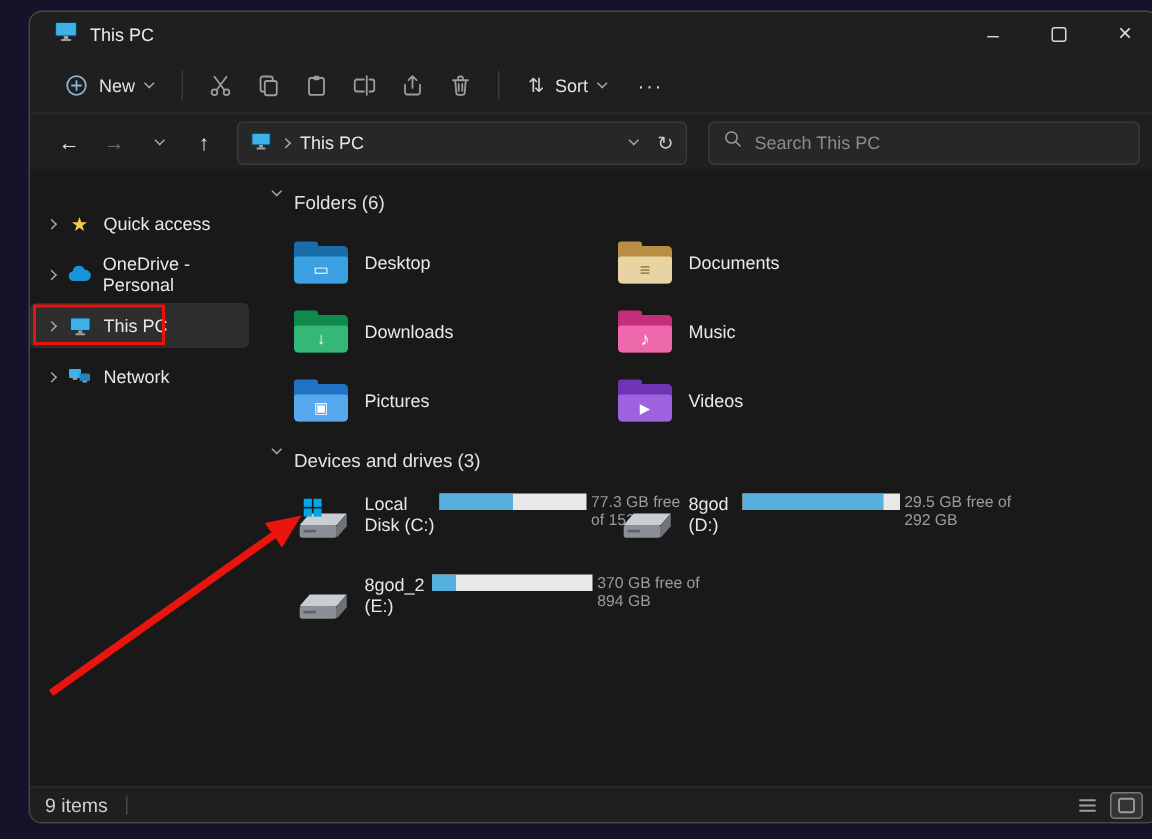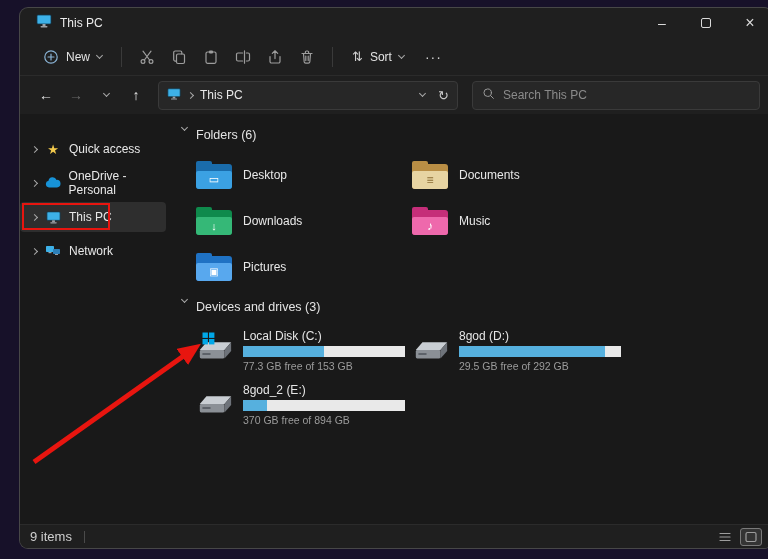--- a/index.html
+++ b/index.html
@@ -100,21 +100,21 @@
   .f-videos    { --base:#6f35b5; --front:#9c62e0; }
   .f-desktop  .f-glyph::before { content:"▭"; font-size:11px; }
   .f-documents .f-glyph::before { content:"≡"; color:#8a6c34; }
   .f-downloads .f-glyph::before { content:"↓"; font-size:11px; }
   .f-music    .f-glyph::before { content:"♪"; }
   .f-pictures .f-glyph::before { content:"▣"; font-size:10px; }
   .f-videos   .f-glyph::before { content:"▶"; font-size:9px; }
 
   .drive-item { display:flex; gap:9px; align-items:flex-start; height:48px; cursor:default; }
   .drive-icon { position:relative; width:38px; height:30px; flex:none; margin-top:6px; }
-  .drive-meta { display:flex; flex-direction:column; gap:3px; padding-top:1px;justify-content:space-between; }
+  .drive-meta { display:flex; flex-direction:row; gap:3px; padding-top:1px;justify-content:space-between; }
   .drive-name { font-size:12px; color:#e6e6e6; }
   .drive-bar { width:162px; height:11px; background:#e9e9e9; position:relative; overflow:hidden; }
   .drive-bar-fill { position:absolute; left:0; top:0; bottom:0; background:#56b0de; }
   .drive-free { font-size:10.5px; color:#9b9b9b; }
   .win-flag { position:absolute; left:6px; top:-2px; }
 
   
   .statusbar { height:24px; flex:none; display:flex; align-items:center; padding:0 10px; font-size:13px; color:#cfcfcf; border-top:1px solid #2b2b2b; background:#1f1f1f; }
   .status-sep { width:1px; height:12px; background:#4a4a4a; margin-left:12px; }
   .view-toggles { margin-left:auto; display:flex; gap:4px; }
@@ -329,20 +329,28 @@
             </span>
           <span class="fname">Music</span>
         </div>
         <div class="folder-item">
           <span class="folder-icon f-pictures">
               <span class="f-back"></span>
               <span class="f-front"></span>
               <span class="f-glyph"></span>
             </span>
           <span class="fname">Pictures</span>
+        </div>
+        <div class="folder-item">
+          <span class="folder-icon f-videos">
+              <span class="f-back"></span>
+              <span class="f-front"></span>
+              <span class="f-glyph"></span>
+            </span>
+          <span class="fname">Videos</span>
         </div>
       </div>
 
       <div class="section-head">
         <span class="chev down sm"></span>
         <span>Devices and drives (3)</span>
       </div>
 
       <div class="grid" style="row-gap:6px;">
         <div class="drive-item">

